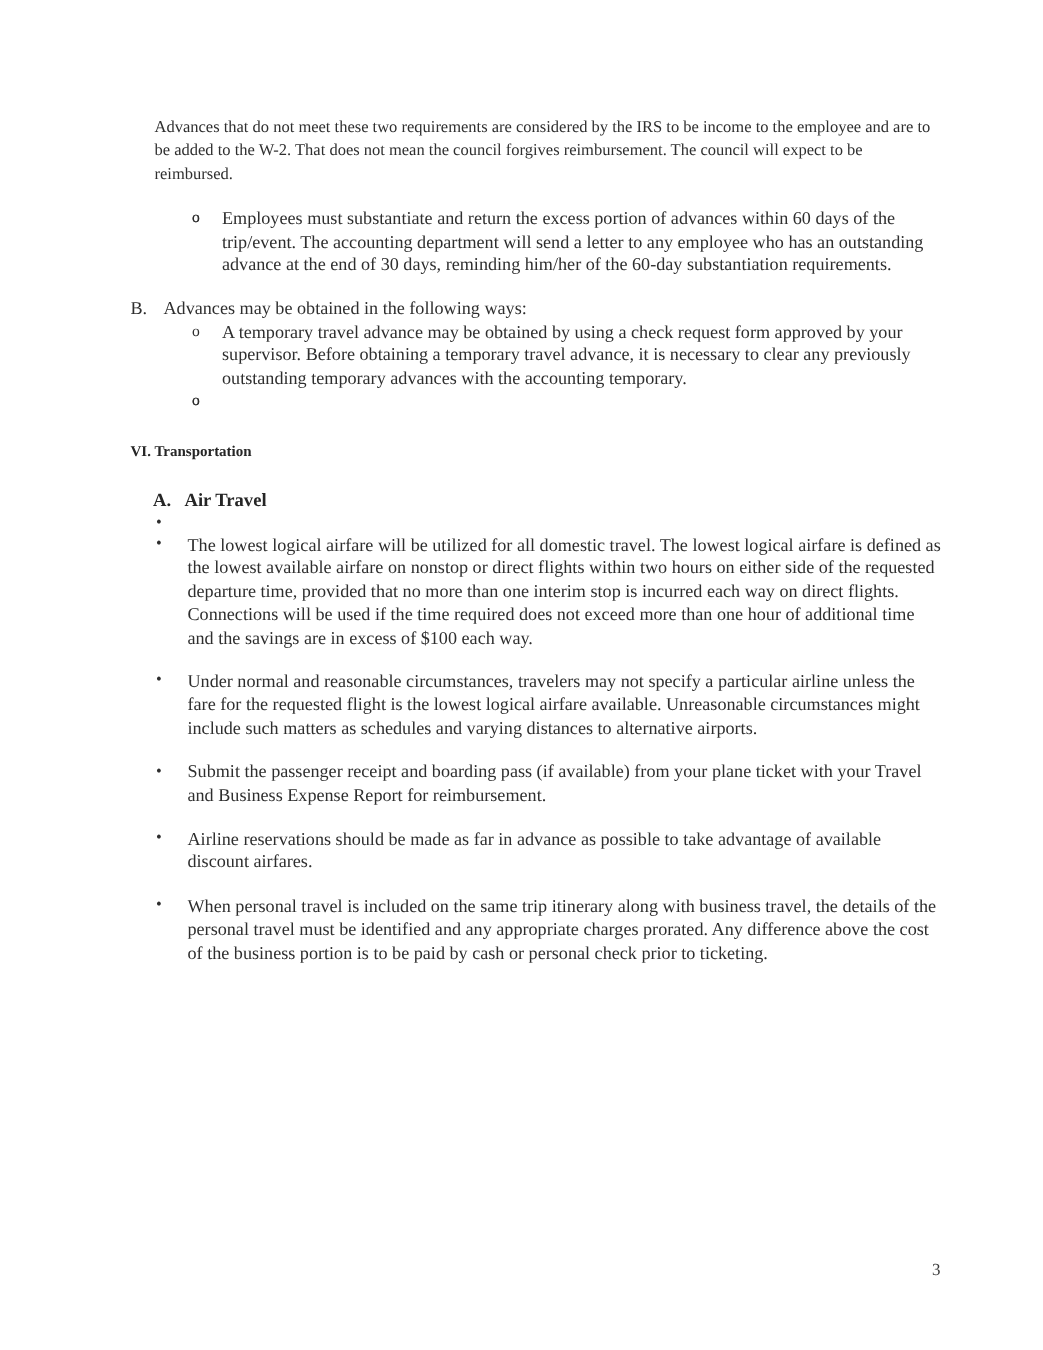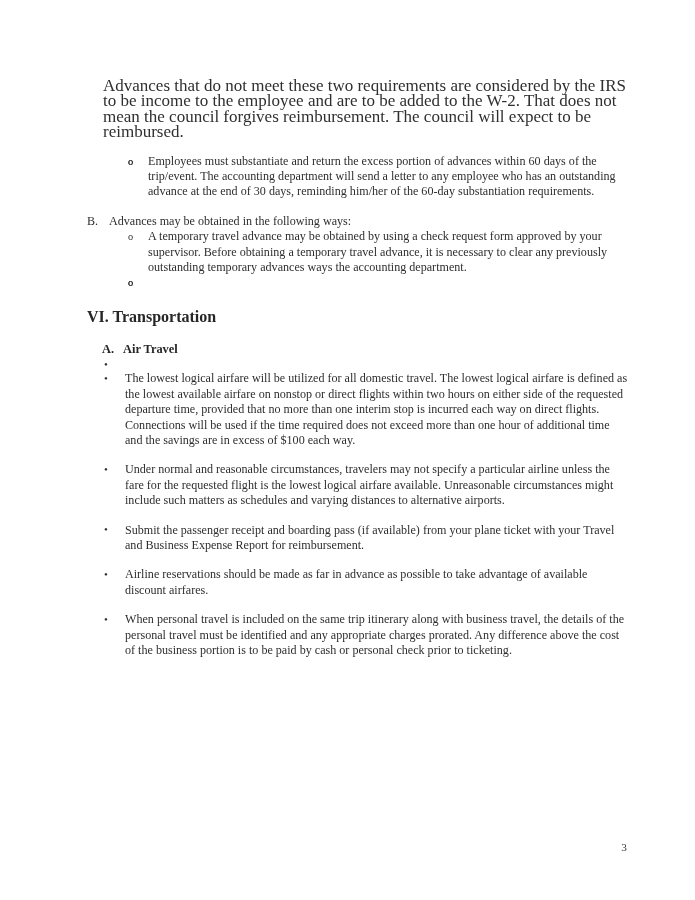--- a/index.html
+++ b/index.html
@@ -24,21 +24,21 @@
     background: #ffffff;
   }
   .content {
     position: absolute;
     left: 103px;
     top: 78px;
     width: 525px;
   }
   
   .para {
-    font-size: 17px;
+    font-size: 11px;
     line-height: 15.4px;
     text-align: left;
     margin: 0;
     color: #2f2f2f;
   }
   .block-gap {
     height: 14px;
   }
   
   .lettered {
@@ -74,21 +74,21 @@
     top: 0px;
     font-size: 10.4px;
     line-height: 15.4px;
   }
   
   .sub-item.deep {
     padding-left: 45px;
   }
   
   .heading-main {
-    font-size: 16px;
+    font-size: 10px;
     line-height: 15.4px;
     font-weight: bold;
     margin-left: -16px;
     color: #262626;
   }
   
   .heading-sub {
     font-size: 12.4px;
     line-height: 15.4px;
     font-weight: bold;
@@ -160,21 +160,21 @@
     <div class="block-gap"></div>
 
     <div class="lettered">
       <span class="marker">B.</span>
       <span>Advances may be obtained in the following ways:</span>
     </div>
 
     <ul class="sub-list">
       <li class="sub-item deep">
         <span class="o-marker">o</span>
-        <span>A temporary travel advance may be obtained by using a check request form approved by your supervisor.  Before obtaining a temporary travel advance, it is necessary to clear any previously outstanding temporary advances ways the accounting department.</span>
+        <span>A temporary travel advance may be obtained by using a check request form approved by your supervisor.  Before obtaining a temporary travel advance, it is necessary to clear any previously outstanding temporary advances with the accounting temporary.</span>
       </li>
       <li class="sub-item deep">
         <span class="o-marker">o</span>
       </li>
       <li class="sub-item deep">
         <span class="o-marker">o</span>
       </li>
     </ul>
 
     <div style="height:34px"></div>

